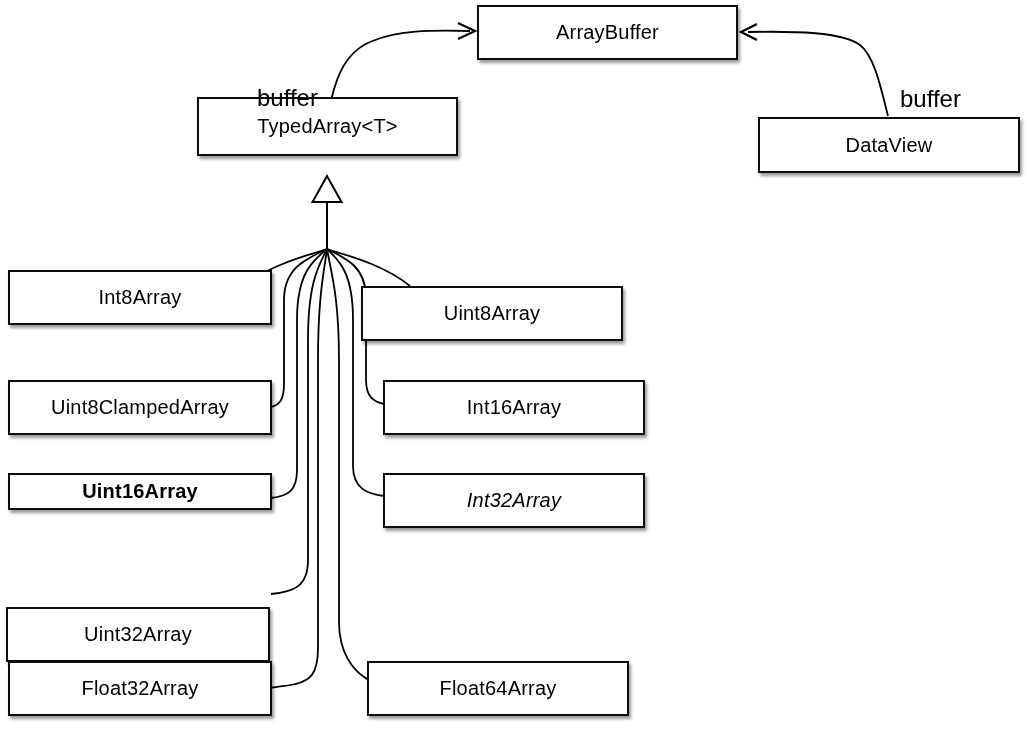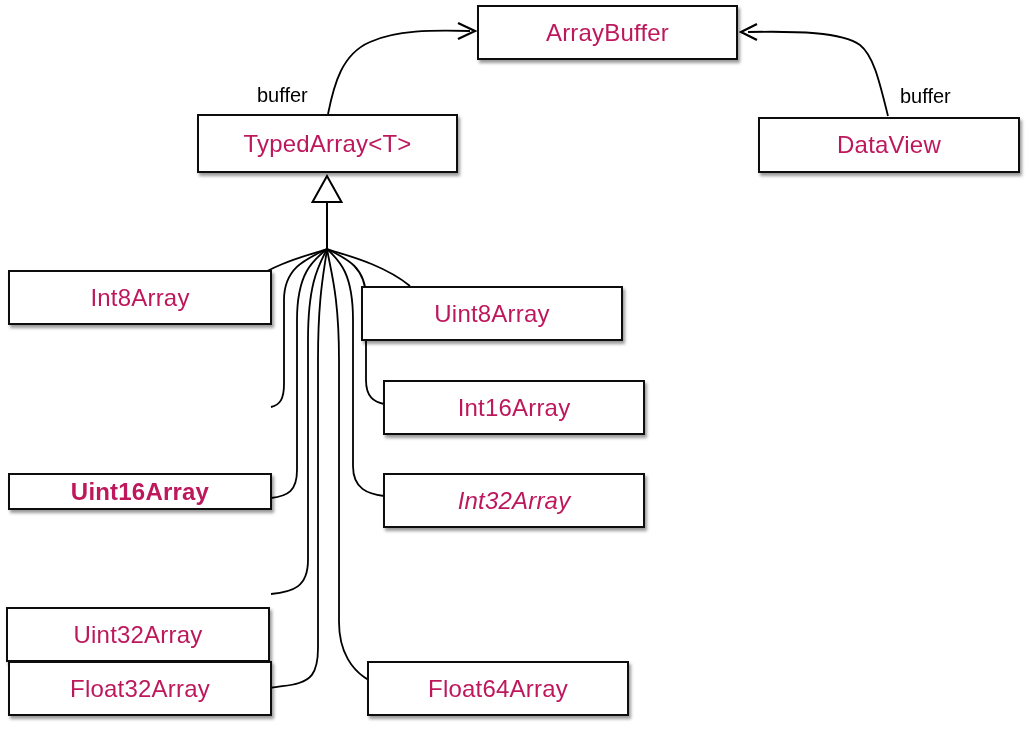--- a/index.html
+++ b/index.html
@@ -23,28 +23,28 @@
     height: 729px;
   }
   .node {
     position: absolute;
     background: #ffffff;
     border: 2px solid #0d0d0d;
     box-shadow: 2px 3px 3px rgba(0,0,0,0.40);
     display: flex;
     align-items: center;
     justify-content: center;
-    font-size: 24px;
-    color: #be185d;
+    font-size: 20px;
+    color: #000000;
     letter-spacing: 0.2px;
     box-sizing: border-box;
   }
   .edge-label {
     position: absolute;
-    font-size: 20px;
+    font-size: 24px;
     color: #000000;
     white-space: nowrap;
   }
 </style>
 </head>
 <body>
 
 <div class="canvas">
 
   <svg class="edges" viewBox="0 0 1029 729">
@@ -66,30 +66,31 @@
       <path d="M 327,249 C 312,261 297,274 297,320 L 297,470 C 297,491 288,496 271,498"></path>
       <path d="M 327,249 C 340,261 353,274 353,320 L 353,466 C 353,489 368,494 384,496"></path>
       <path d="M 327,249 C 319,265 308,282 308,340 L 308,560 C 308,587 293,592 271,594"></path>
       <path d="M 327,249 C 324,272 318,296 318,360 L 318,648 C 318,676 308,680 299,683 C 290,686 280,686 271,688"></path>
       <path d="M 327,249 C 331,272 339,296 339,360 L 339,622 C 339,654 354,670 364,677 C 372,683 377,684 384,686"></path>
     </g>
   </svg>
 
   <div class="node" style="left:477px; top:5px; width:261px; height:55px;">ArrayBuffer</div>
 
-  <div class="node" style="left:197px; top:114px; width:261px; height:59px;">TypedArray&lt;T&gt;</div>
+  <div class="node" style="left:197px; top:97px; width:261px; height:59px;">TypedArray&lt;T&gt;</div>
 
   <div class="node" style="left:758px; top:117px; width:262px; height:56px;">DataView</div>
 
   <div class="edge-label" style="left:257px; top:84px;">buffer</div>
 
   <div class="edge-label" style="left:900px; top:85px;">buffer</div>
 
   <div class="node" style="left:8px; top:270px; width:264px; height:55px;">Int8Array</div>
 
+  <div class="node" style="left:8px; top:380px; width:264px; height:55px;">Uint8ClampedArray</div>
 
   <div class="node" style="left:8px; top:473px; width:264px; height:37px;font-weight:bold;">Uint16Array</div>
 
   <div class="node" style="left:6px; top:567px; width:264px; height:55px;margin-top:40px;">Uint32Array</div>
 
   <div class="node" style="left:8px; top:661px; width:264px; height:55px;">Float32Array</div>
 
   <div class="node" style="left:361px; top:286px; width:262px; height:55px;">Uint8Array</div>
 
   <div class="node" style="left:383px; top:380px; width:262px; height:55px;">Int16Array</div>

